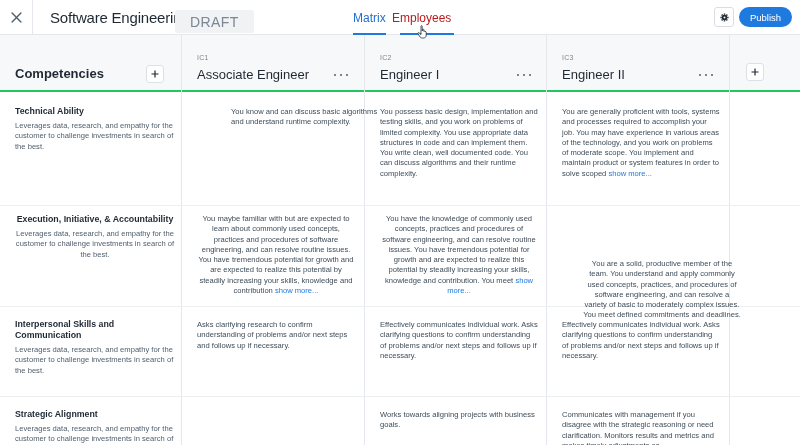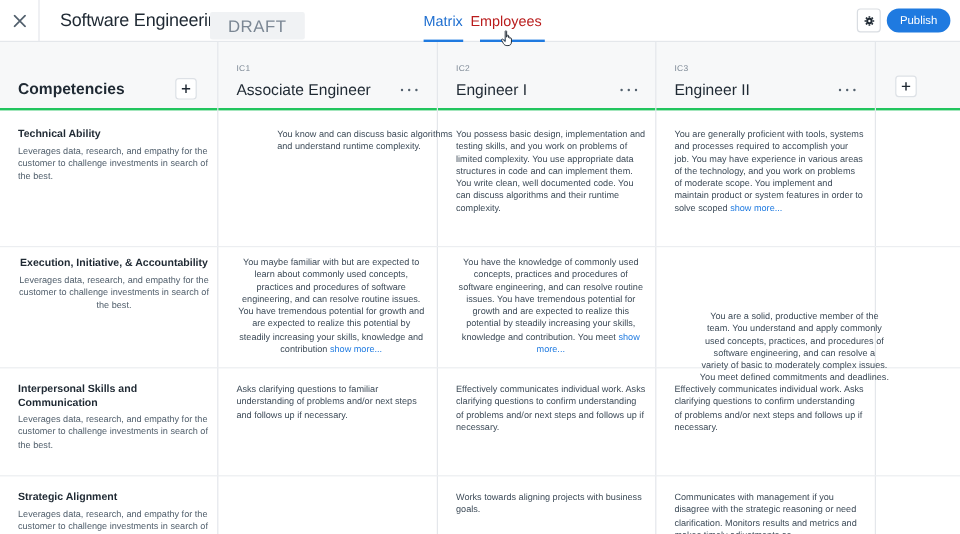--- a/index.html
+++ b/index.html
@@ -150,21 +150,21 @@
     <div class="cell" style="left:197px; top:8px;"><span>You maybe familiar with but are expected to learn about commonly used concepts, practices and procedures of software engineering, and can resolve routine issues. You have tremendous potential for growth and are expected to realize this potential by steadily increasing your skills, knowledge and contribution</span> <span class="show-more">show more...</span></div>
     <div class="cell" style="left:380px; top:8px;"><span>You have the knowledge of commonly used concepts, practices and procedures of software engineering, and can resolve routine issues. You have tremendous potential for growth and are expected to realize this potential by steadily increasing your skills, knowledge and contribution. You meet</span> <span class="show-more">show more...</span></div>
     <div class="cell" style="left:583px; top:8px;margin-top:45px;"><span>You are a solid, productive member of the team.  You understand and apply commonly used concepts, practices, and procedures of software engineering, and can resolve a variety of basic to moderately complex issues.  You meet defined commitments and deadlines.</span></div>
   </div>
 
   <div class="row" style="top:272px; height:89px;">
     <div class="comp-cell">
       <div class="comp-name">Interpersonal Skills and Communication</div>
       <div class="comp-desc">Leverages data, research, and empathy for the customer to challenge investments in search of the best.</div>
     </div>
-    <div class="cell" style="left:197px;"><span>Asks clarifying questions to familiar understanding of problems and/or next steps and follows up if necessary.</span></div>
+    <div class="cell" style="left:197px;"><span>Asks clarifying research to confirm understanding of problems and/or next steps and follows up if necessary.</span></div>
     <div class="cell" style="left:380px;"><span>Effectively communicates individual work. Asks clarifying questions to confirm understanding of problems and/or next steps and follows up if necessary.</span></div>
     <div class="cell" style="left:562px;"><span>Effectively communicates individual work. Asks clarifying questions to confirm understanding of problems and/or next steps and follows up if necessary.</span></div>
   </div>
 
   <div class="row" style="top:362px; height:48px;">
     <div class="comp-cell">
       <div class="comp-name">Strategic Alignment</div>
       <div class="comp-desc">Leverages data, research, and empathy for the customer to challenge investments in search of the best.</div>
     </div>
     <div class="cell" style="left:380px;"><span>Works towards aligning projects with business goals.</span></div>

